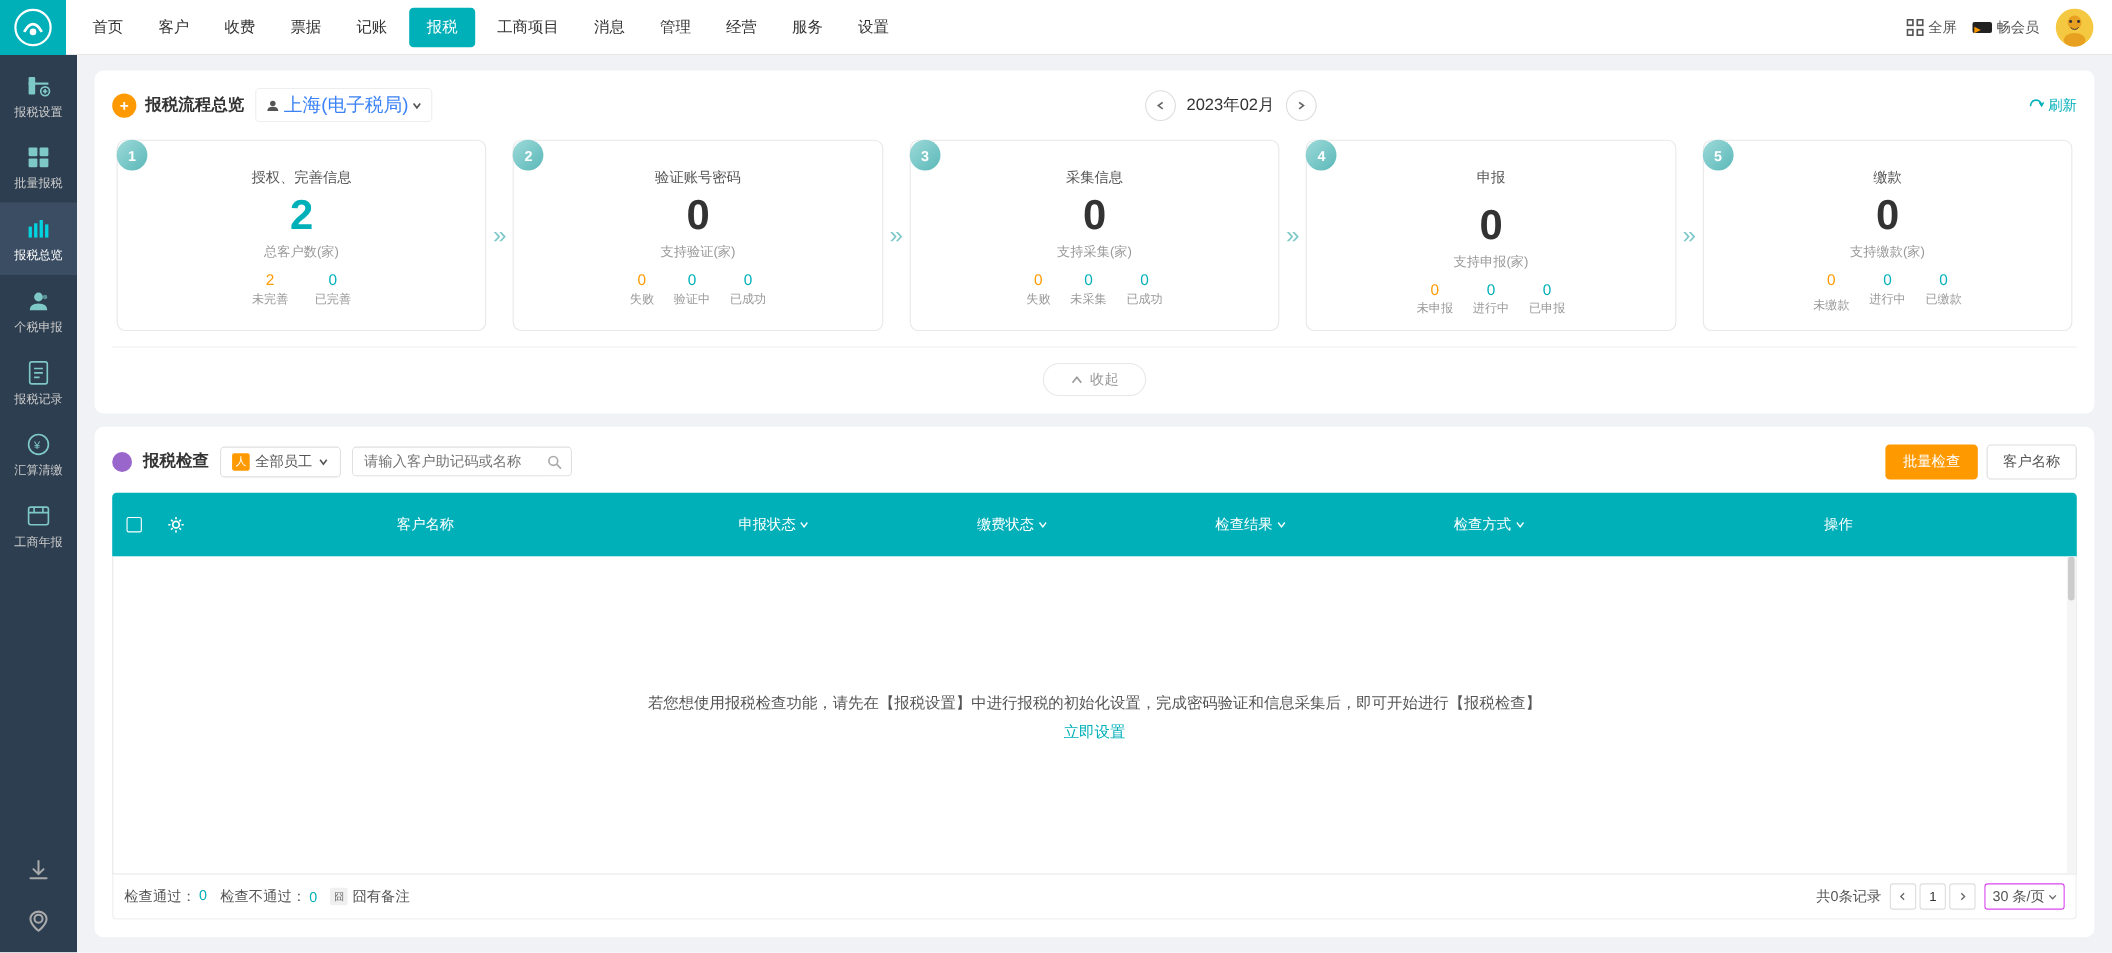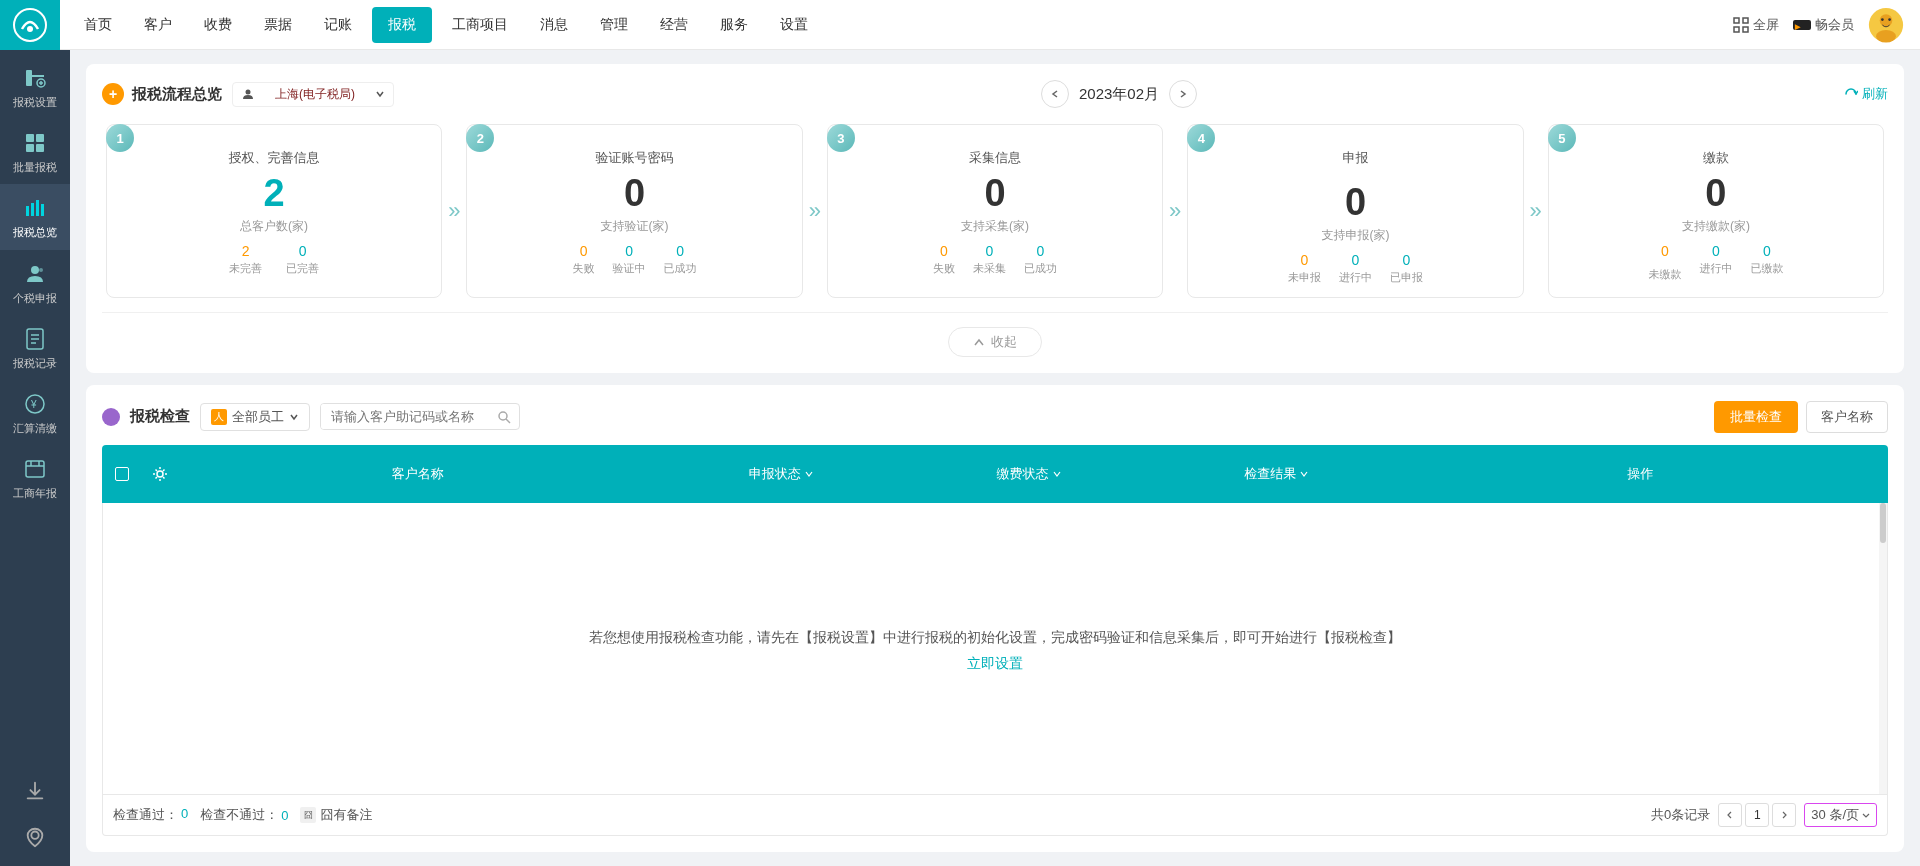--- a/index.html
+++ b/index.html
@@ -200,21 +200,21 @@
 
   <div style="flex:1; overflow-y:auto; padding:14px 16px; display:flex; flex-direction:column; gap:12px; background:#f0f2f5;">
 
     <div style="background:#fff; border-radius:8px; padding:16px;">
 
       <div style="display:flex; align-items:center; gap:10px; margin-bottom:16px;">
         <div style="display:flex; align-items:center; gap:8px;">
           <div style="width:22px; height:22px; background:#f90; border-radius:50%; display:flex; align-items:center; justify-content:center; color:#fff; font-size:14px; font-weight:bold;">+</div>
           <span style="font-size:15px; font-weight:bold; color:#333;">报税流程总览</span>
         </div>
-        <div style="display:flex; align-items:center; gap:20px; color:#7f1d1d; font-size:12px; cursor:pointer; border:1px solid #eee; border-radius:4px; padding:3px 8px;">
+        <div style="display:flex; align-items:center; gap:3px; color:#3b82f6; font-size:17px; cursor:pointer; border:1px solid #eee; border-radius:4px; padding:3px 8px;">
           <svg width="14" height="14" viewBox="0 0 14 14" fill="none">
               <circle cx="7" cy="5" r="2.5" fill="#555"></circle>
               <path d="M2 12 Q2 8 7 8 Q12 8 12 12" fill="#555"></path>
             </svg>
           <span>上海(电子税局)</span>
           <svg width="10" height="10" viewBox="0 0 10 10">
               <path d="M2 3 L5 7 L8 3" fill="none" stroke="#555" stroke-width="1.5"></path>
             </svg>
         </div>
 
@@ -421,20 +421,26 @@
               </svg>
           </div>
           <div style="flex:1; padding:20px 8px; text-align:center; font-size:13px; display:flex; align-items:center; justify-content:center; gap:3px; cursor:pointer;">
             <span>缴费状态</span>
             <svg width="10" height="10" viewBox="0 0 10 10">
                 <path d="M2 3 L5 7 L8 3" fill="none" stroke="#fff" stroke-width="1.2"></path>
               </svg>
           </div>
           <div style="flex:1; padding:10px 8px; text-align:center; font-size:13px; display:flex; align-items:center; justify-content:center; gap:3px; cursor:pointer;">
             <span>检查结果</span>
+            <svg width="10" height="10" viewBox="0 0 10 10">
+                <path d="M2 3 L5 7 L8 3" fill="none" stroke="#fff" stroke-width="1.2"></path>
+              </svg>
+          </div>
+          <div style="flex:1; padding:10px 8px; text-align:center; font-size:13px; display:flex; align-items:center; justify-content:center; gap:3px; cursor:pointer;">
+            <span>检查方式</span>
             <svg width="10" height="10" viewBox="0 0 10 10">
                 <path d="M2 3 L5 7 L8 3" fill="none" stroke="#fff" stroke-width="1.2"></path>
               </svg>
           </div>
           <div style="flex:2; padding:10px 8px; text-align:center; font-size:13px; display:flex; align-items:center; justify-content:center;">
             <span>操作</span>
           </div>
           <div style="width:8px;"></div>
         </div>
 

